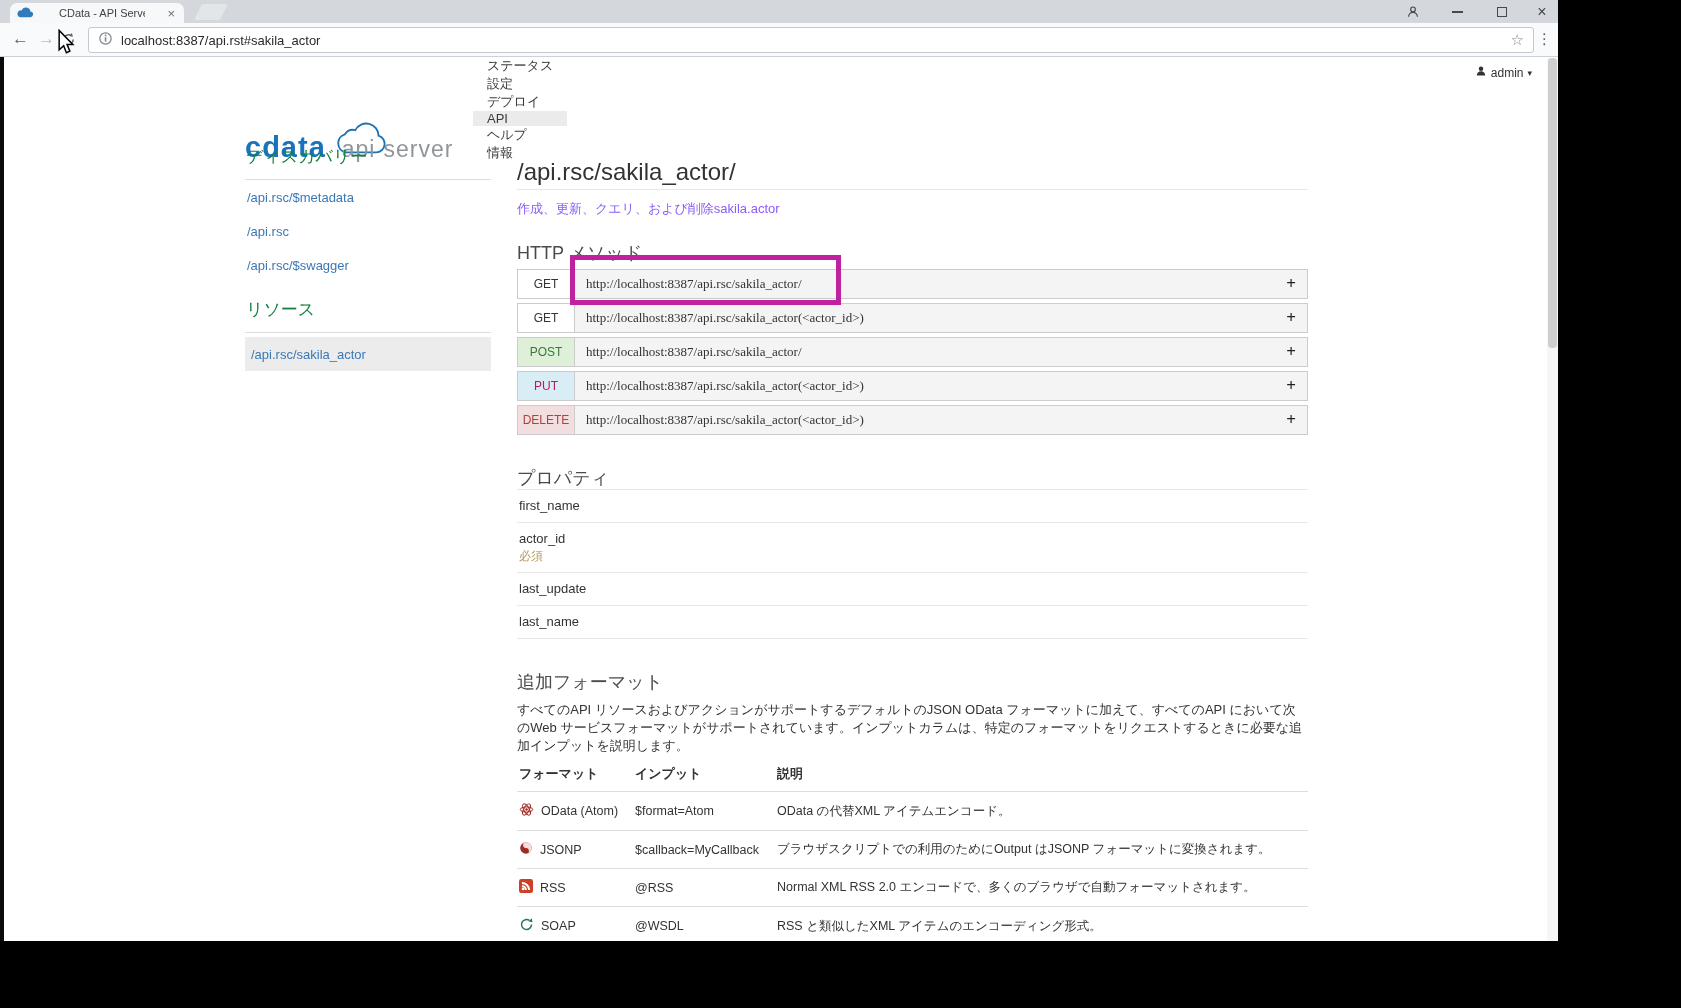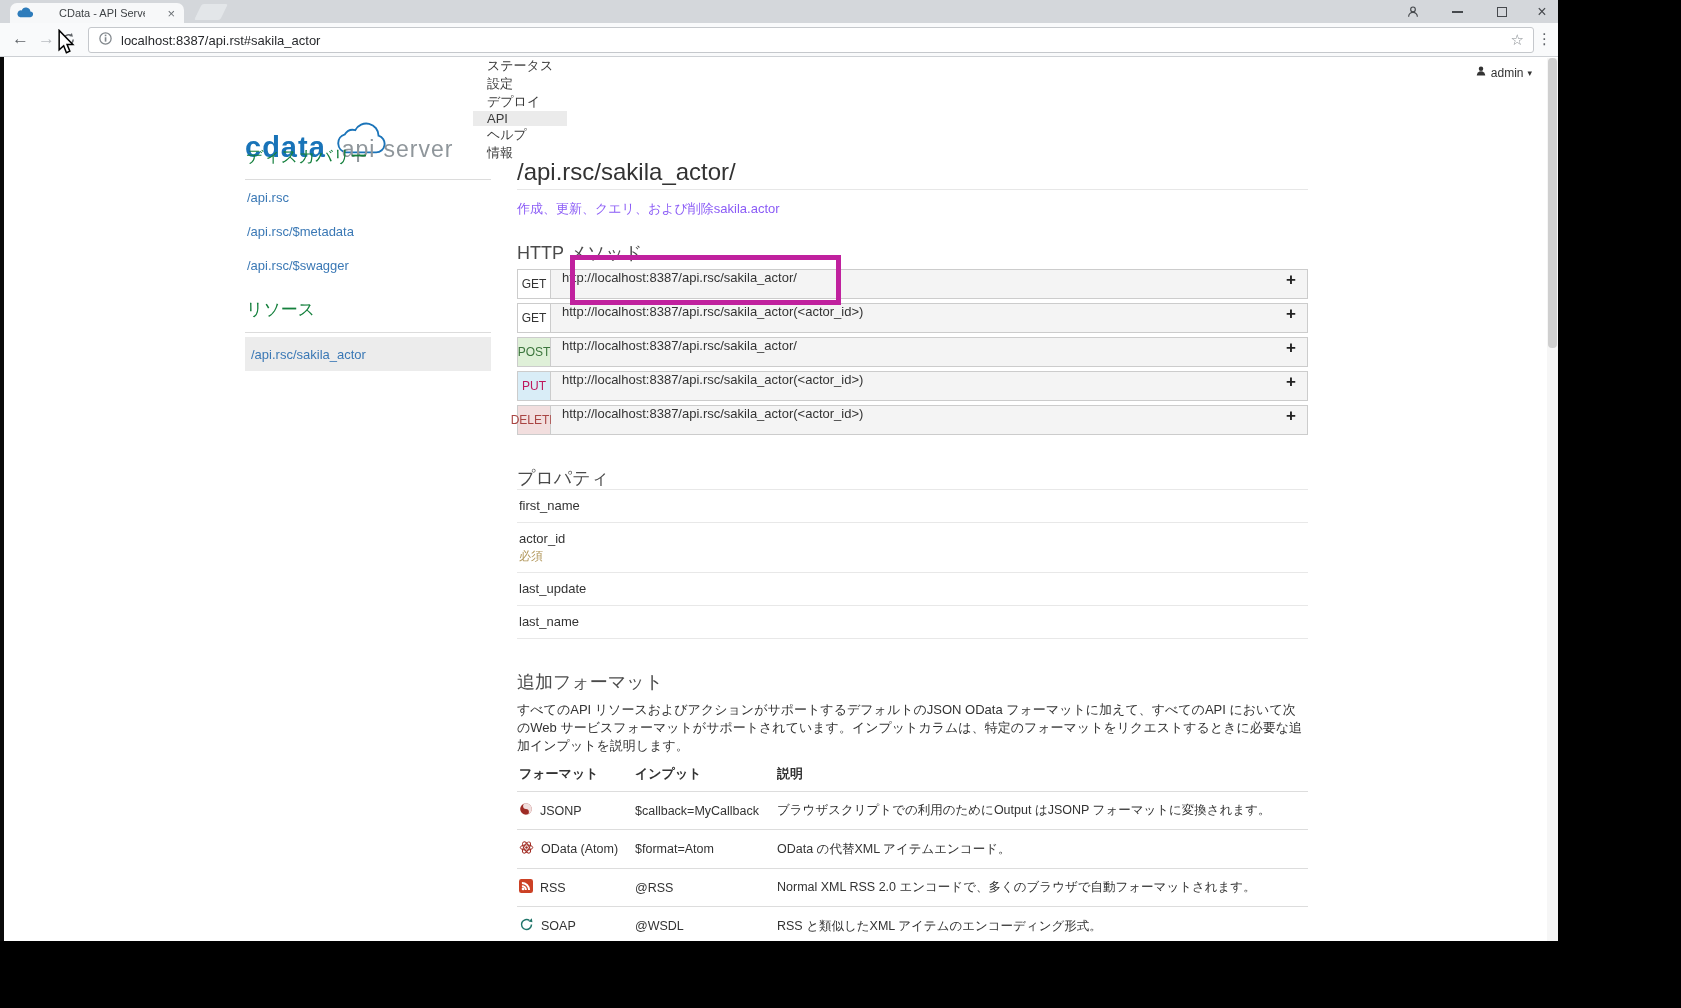--- a/index.html
+++ b/index.html
@@ -61,27 +61,27 @@
 
   
   .main { position:absolute; left:517px; top:145px; width:791px; }
   .page-title { font-size:24px; font-weight:500; color:#333; margin-top:13px; line-height:28px;
                 padding-bottom:3px; border-bottom:1px solid #e7e7e7; }
   .page-desc { font-size:13px; color:#8b5cf6; margin-top:11px; line-height:15px; }
   .sec-heading { font-size:18px; font-weight:400; color:#4a4a4a; line-height:22px; }
   .http-heading { margin-top:26px; margin-bottom:5px; }
 
   .method-row { display:flex; height:30px; margin-bottom:4px; }
-  .method-verb { width:34px; display:flex; align-items:center; justify-content:center; font-size:12px;
+  .method-verb { width:58px; display:flex; align-items:center; justify-content:center; font-size:12px;
                  border:1px solid #ccc; background:#fff; color:#333; flex-shrink:0; }
   .method-verb.post { background:#dff0d8; color:#3c763d; }
   .method-verb.put { background:#d9edf7; color:#be185d; }
   .method-verb.delete { background:#f2dede; color:#a94442; }
-  .method-url { flex:1; display:flex; background:#f4f4f4; border:1px solid #ccc;
-                border-left:none; padding:0 11px; font-size:13px; color:#333; cursor:pointer; }
+  .method-url { flex:1; display:flex; align-items:center; background:#f4f4f4; border:1px solid #ccc;
+                border-left:none; padding:0 11px; font-size:13px; color:#333; cursor:pointer;font-family:Liberation Serif, serif; }
   .method-plus { margin-left:auto; font-size:17px; font-weight:bold; color:#222; }
 
   .props-heading { margin-top:32px; }
   .props-list { border-top:1px solid #e8e8e8; }
   .prop-row { padding:8px 2px 9px; border-bottom:1px solid #e8e8e8; }
   .prop-name { font-size:13px; color:#333; line-height:15px; }
   .prop-note { font-size:12px; color:#b3995e; margin-top:3px; line-height:14px; }
 
   .formats-heading { margin-top:32px; }
   .formats-intro { font-size:13px; color:#333; line-height:18px; margin-top:8px; }
@@ -187,22 +187,22 @@
             <path d="M3.5 21 a8.5 8.5 0 0 1 17 0z" fill="#333"></path>
           </svg>
       </span>
       <span>admin</span>
       <span class="caret">▾</span>
     </div>
   </div>
 
   <div class="sidebar">
     <div class="side-heading">ディスカバリー</div>
+    <a class="side-link">/api.rsc/$metadata</a>
     <a class="side-link">/api.rsc</a>
-    <a class="side-link">/api.rsc/$metadata</a>
     <a class="side-link">/api.rsc/$swagger</a>
     <div class="side-heading resources">リソース</div>
     <a class="side-link selected">/api.rsc/sakila_actor</a>
   </div>
 
   <div class="main">
     <div class="page-title">/api.rsc/sakila_actor/</div>
     <div class="page-desc">作成、更新、クエリ、および削除sakila.actor</div>
 
     <div class="sec-heading http-heading">HTTP メソッド</div>
@@ -265,35 +265,20 @@
 
     <table class="formats-table">
       <thead>
         <tr>
           <th class="col-format">フォーマット</th>
           <th class="col-input">インプット</th>
           <th>説明</th>
         </tr>
       </thead>
       <tbody>
-        <tr>
-          <td>
-            <span class="format-cell">
-              <span>
-                <svg viewBox="0 0 24 24" width="14" height="14">
-                    <circle cx="12" cy="12" r="10" fill="#9e2b25"></circle>
-                    <path d="M12 2 a10 10 0 0 1 0 20 a5 5 0 0 0 0 -10 a5 5 0 0 1 0 -10z" fill="#fff" opacity="0.85"></path>
-                  </svg>
-              </span>
-              <span>JSONP</span>
-            </span>
-          </td>
-          <td>$callback=MyCallback</td>
-          <td>ブラウザスクリプトでの利用のためにOutput はJSONP フォーマットに変換されます。</td>
-        </tr>
         <tr>
           <td>
             <span class="format-cell">
               <span>
                 <svg viewBox="0 0 24 24" width="15" height="15">
                     <g fill="none" stroke="#a02a21" stroke-width="1.6">
                       <ellipse cx="12" cy="12" rx="10" ry="4.2"></ellipse>
                       <ellipse cx="12" cy="12" rx="10" ry="4.2" transform="rotate(60 12 12)"></ellipse>
                       <ellipse cx="12" cy="12" rx="10" ry="4.2" transform="rotate(120 12 12)"></ellipse>
                     </g>
@@ -304,20 +289,35 @@
             </span>
           </td>
           <td>$format=Atom</td>
           <td>OData の代替XML アイテムエンコード。</td>
         </tr>
         <tr>
           <td>
             <span class="format-cell">
               <span>
                 <svg viewBox="0 0 24 24" width="14" height="14">
+                    <circle cx="12" cy="12" r="10" fill="#9e2b25"></circle>
+                    <path d="M12 2 a10 10 0 0 1 0 20 a5 5 0 0 0 0 -10 a5 5 0 0 1 0 -10z" fill="#fff" opacity="0.85"></path>
+                  </svg>
+              </span>
+              <span>JSONP</span>
+            </span>
+          </td>
+          <td>$callback=MyCallback</td>
+          <td>ブラウザスクリプトでの利用のためにOutput はJSONP フォーマットに変換されます。</td>
+        </tr>
+        <tr>
+          <td>
+            <span class="format-cell">
+              <span>
+                <svg viewBox="0 0 24 24" width="14" height="14">
                     <rect width="24" height="24" rx="4" fill="#cc4125"></rect>
                     <circle cx="7" cy="17" r="2.4" fill="#fff"></circle>
                     <path d="M5 10.5 a8.5 8.5 0 0 1 8.5 8.5 h-3.4 a5.1 5.1 0 0 0 -5.1 -5.1z" fill="#fff"></path>
                     <path d="M5 5 a14 14 0 0 1 14 14 h-3.4 a10.6 10.6 0 0 0 -10.6 -10.6z" fill="#fff"></path>
                   </svg>
               </span>
               <span>RSS</span>
             </span>
           </td>
           <td>@RSS</td>

